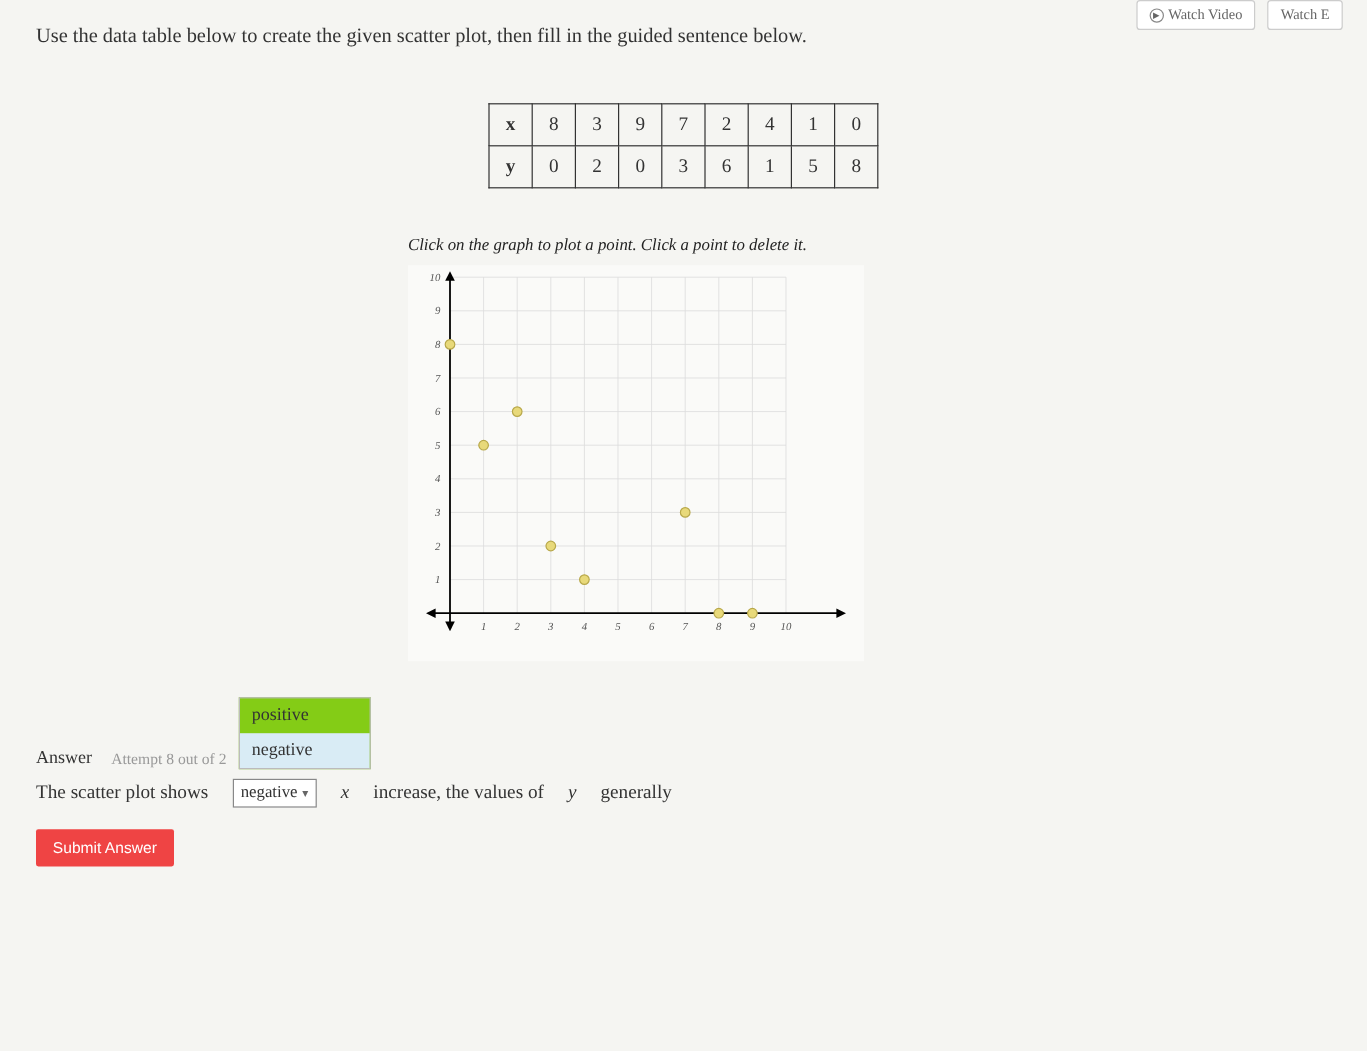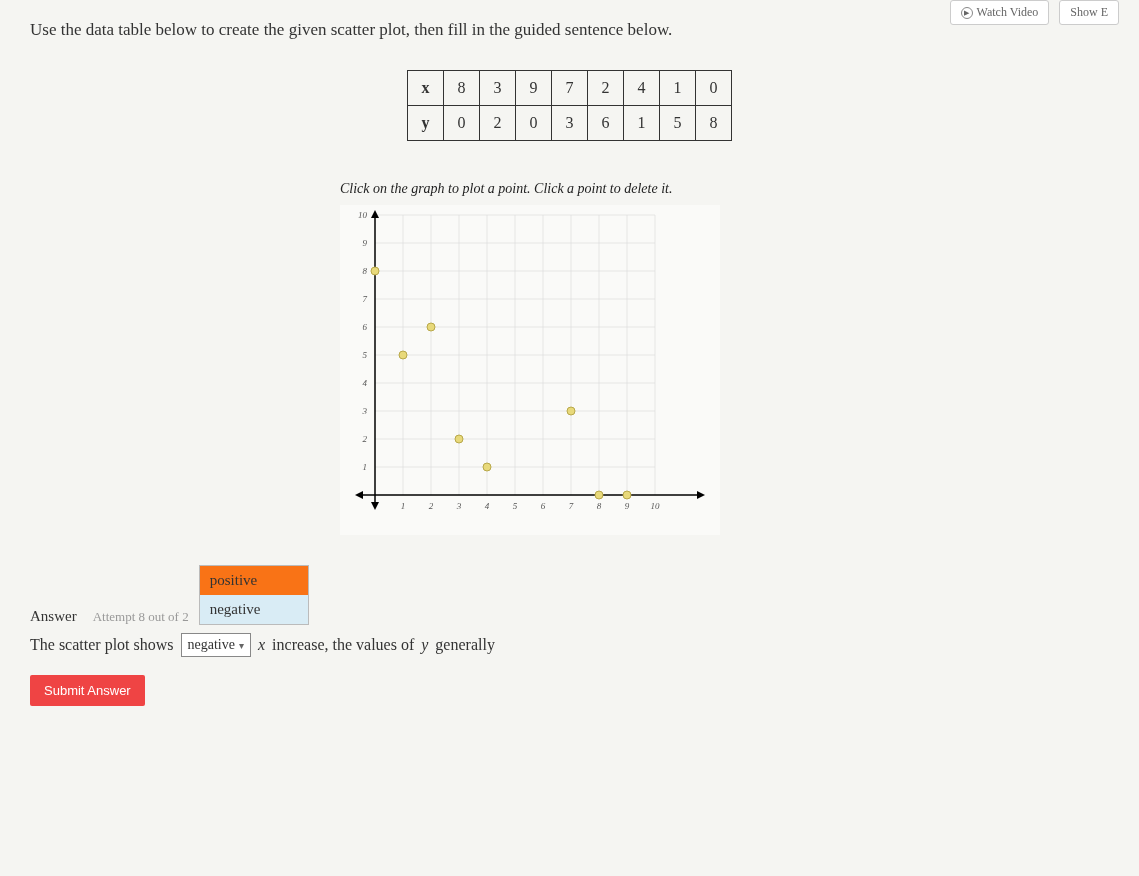--- a/index.html
+++ b/index.html
@@ -24,21 +24,21 @@
       color: #666;
       background: #fff;
       border-radius: 3px;
       display: flex;
       align-items: center;
       gap: 4px;
     }
     .instruction {
       font-size: 17px;
       color: #333;
-      margin-bottom: 30px;
+      margin-bottom: 46px;
     }
     .data-table {
       border-collapse: collapse;
       margin: 0 auto 40px;
     }
     .data-table td {
       border: 1px solid #333;
       padding: 8px 12px;
       text-align: center;
       font-size: 16px;
@@ -81,38 +81,38 @@
       font-weight: normal;
       color: #333;
     }
     .attempt-text {
       font-size: 13px;
       color: #999;
       margin-left: 6px;
     }
     .dropdown-options {
       border: 1px solid #bbb;
-      background: #f97316;
+      background: #84cc16;
       font-size: 15px;
       width: 110px;
     }
     .dropdown-options .opt {
       padding: 6px 10px;
       cursor: pointer;
     }
     .dropdown-options .opt.selected {
       background: #d9ecf5;
     }
     .sentence-row {
       margin-top: 8px;
       font-size: 16px;
       display: flex;
       align-items: center;
       flex-wrap: wrap;
-      gap: 7px;
+      gap: 20px;
     }
     .select-box {
       border: 1px solid #888;
       padding: 3px 6px;
       background: #fff;
       font-size: 14px;
       display: inline-flex;
       align-items: center;
       gap: 4px;
       color: #333;
@@ -144,21 +144,21 @@
   </style>
 </head>
 <body>
 
 <div class="top-buttons">
   <div class="top-btn">
     <span class="play-icon-circle">▶</span>
     <span>Watch Video</span>
   </div>
   <div class="top-btn">
-    <span>Show E</span>
+    <span>Watch E</span>
   </div>
 </div>
 
 <p class="instruction">Use the data table below to create the given scatter plot, then fill in the guided sentence below.</p>
 
 <table class="data-table">
   <tbody>
       <tr>
     <td class="header">x</td>
     <td>8</td>

